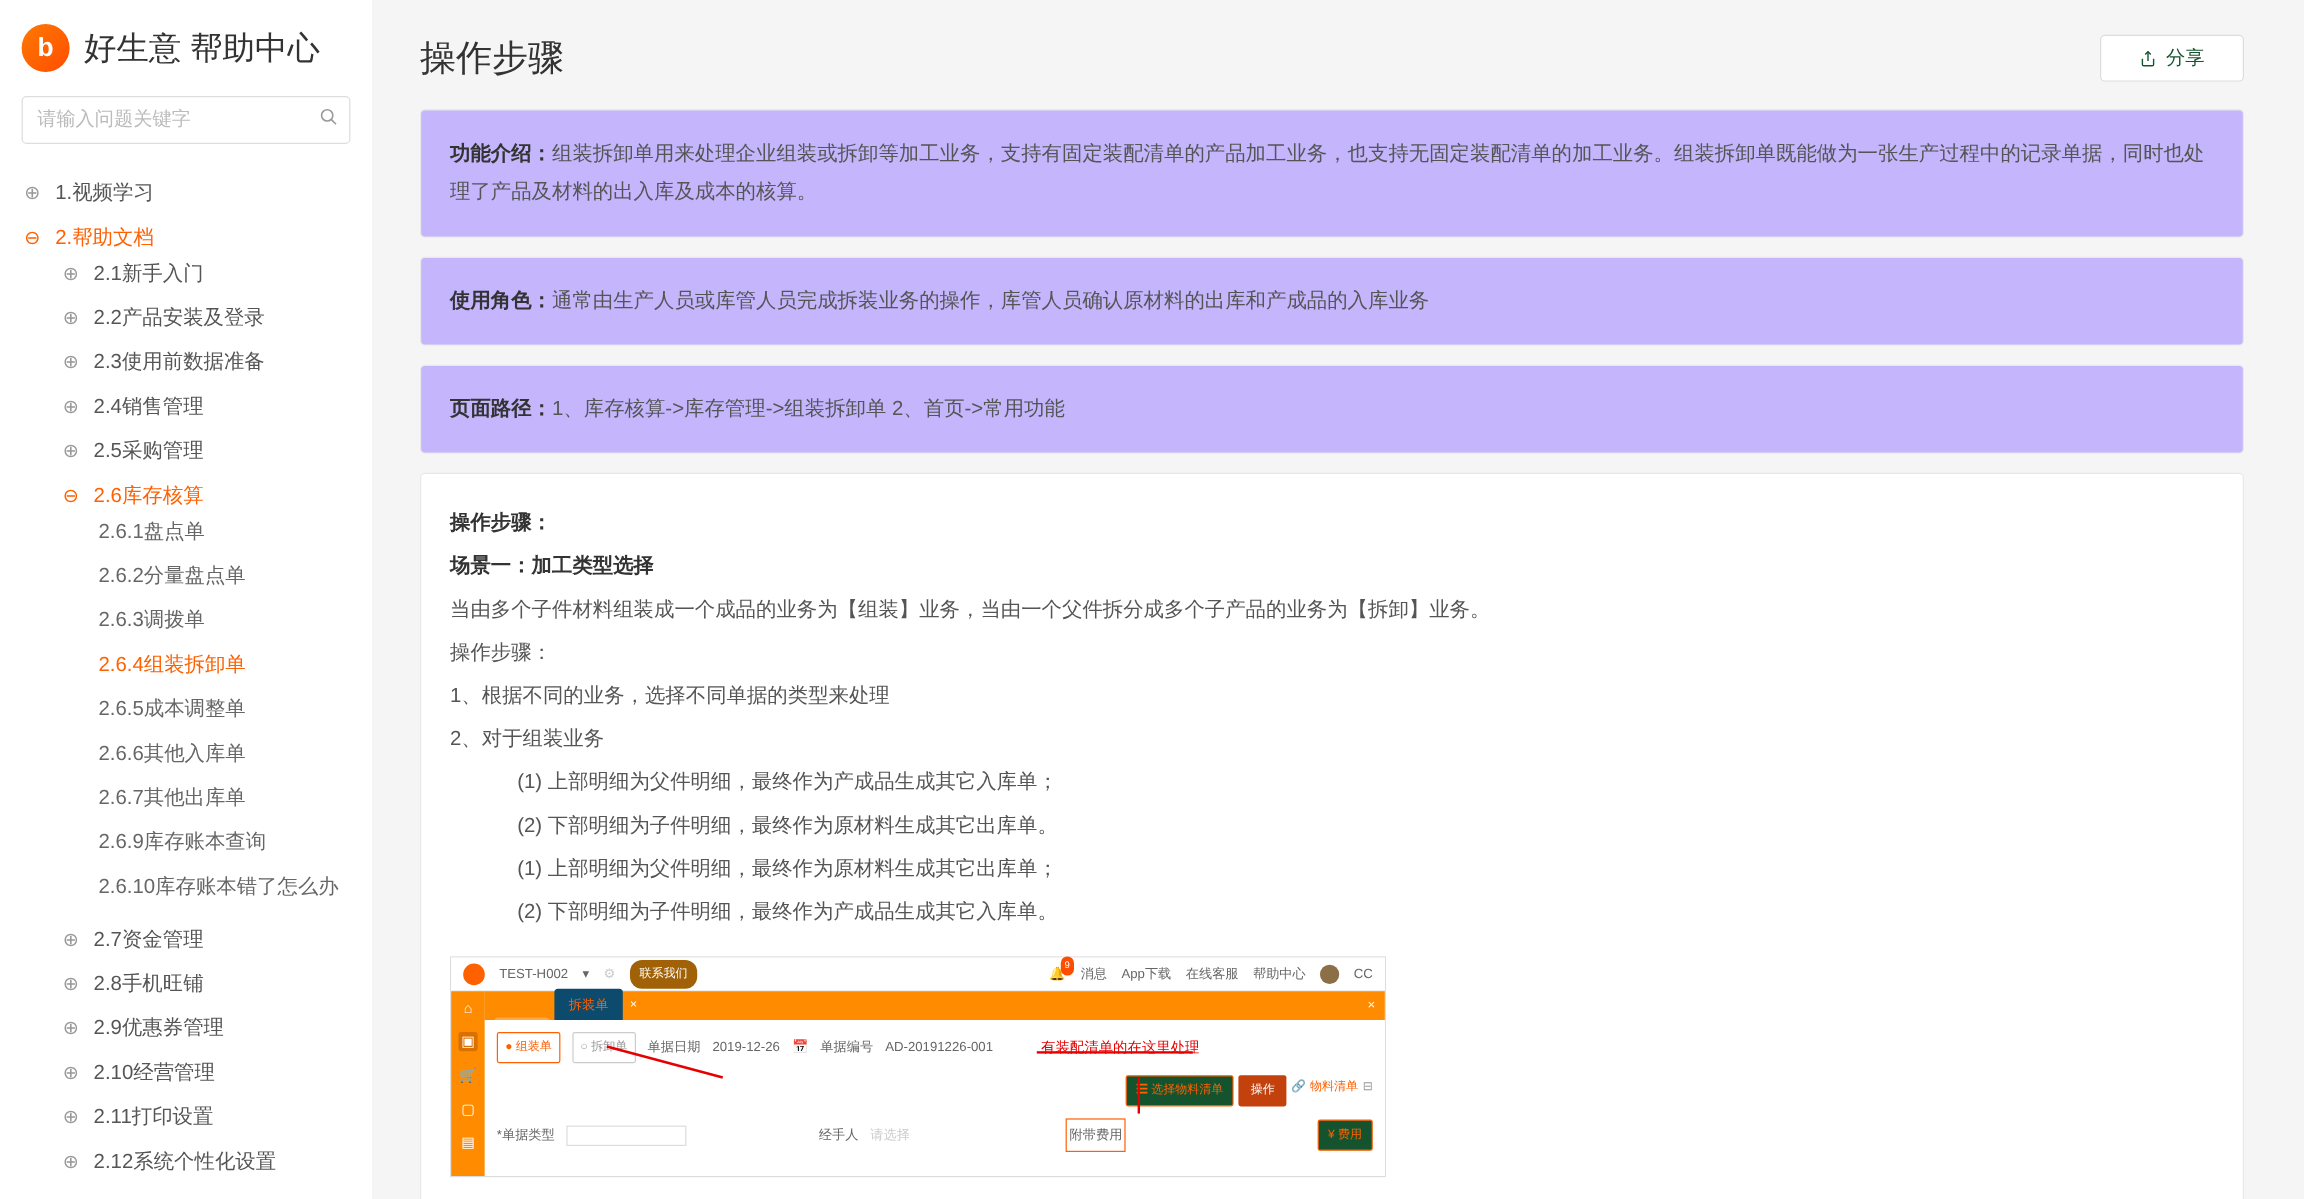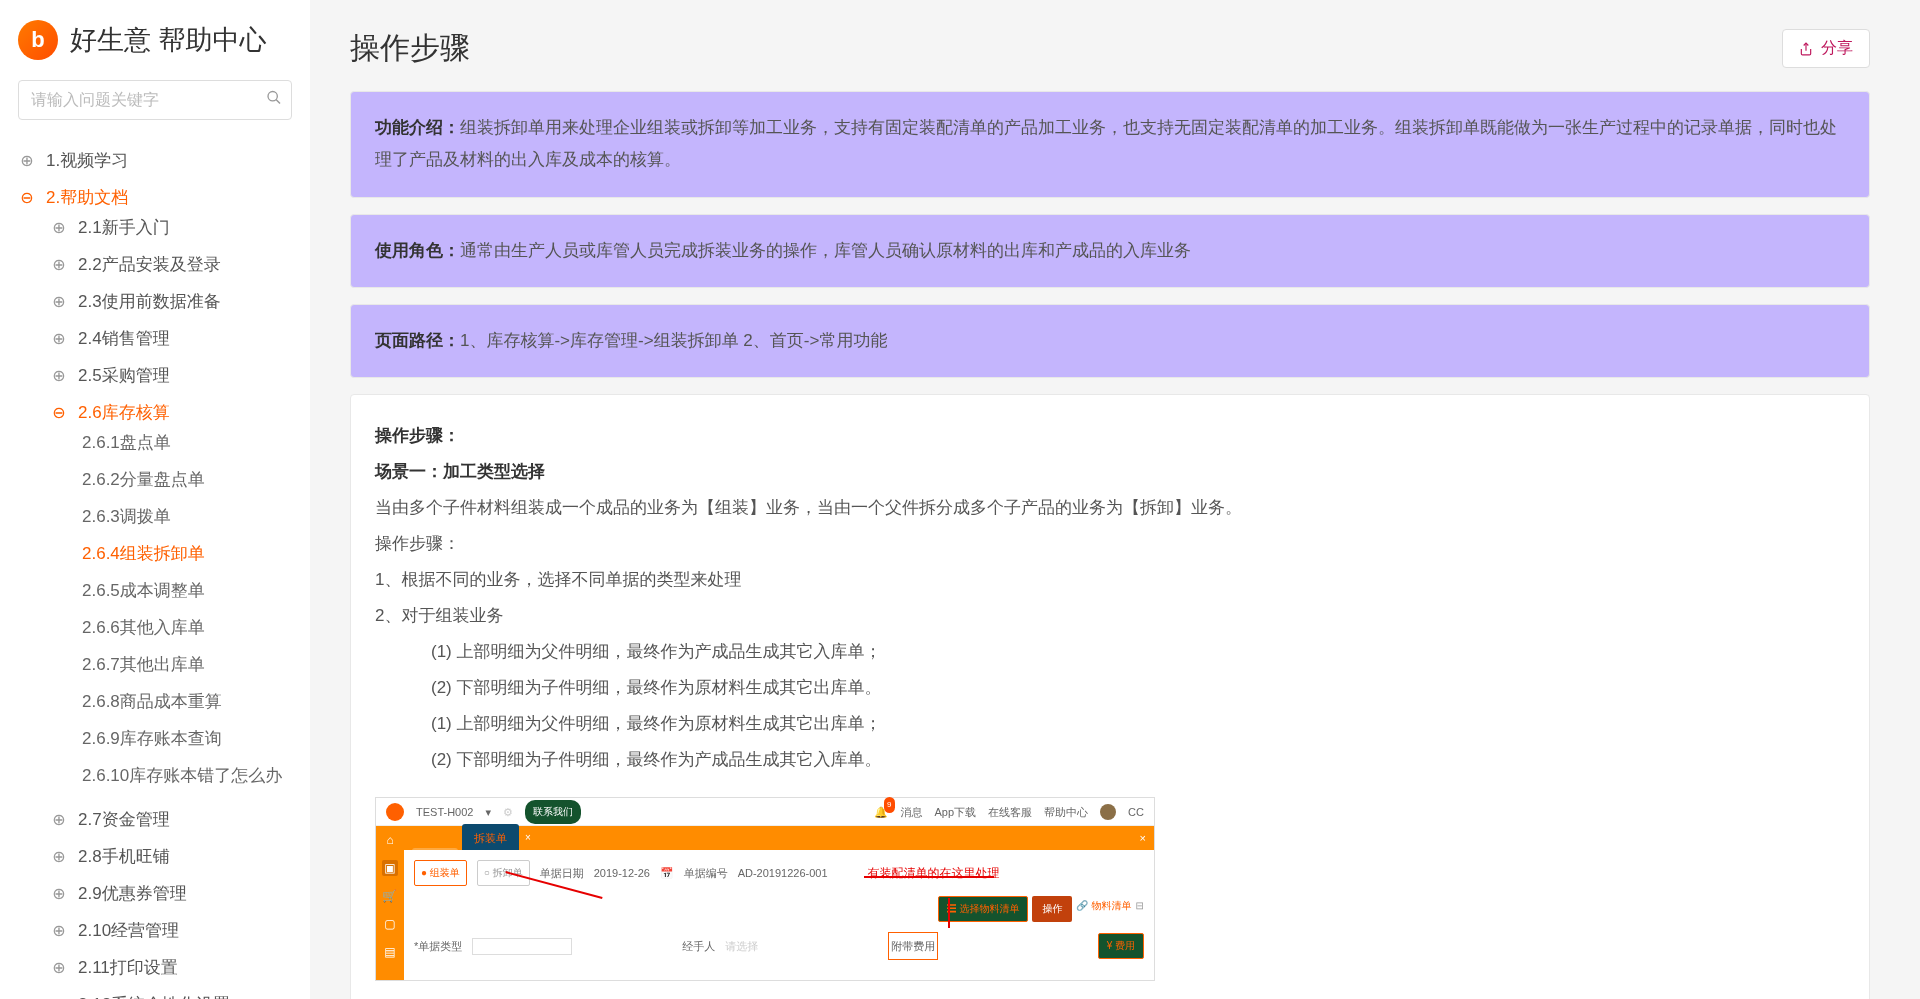--- a/index.html
+++ b/index.html
@@ -20,21 +20,21 @@
 .nav-icon{width:18px;height:18px;display:inline-flex;align-items:center;justify-content:center;font-size:16px;color:#999;}
 .nav-icon.open{color:#ff6000;}
 .nav-sub{list-style:none;padding-left:32px;}
 .nav-sub li{padding:7px 0;}
 .nav-sub-sub{list-style:none;padding-left:32px;}
 .nav-sub-sub li{padding:7px 0;color:#666;cursor:pointer;}
 .nav-sub-sub li.active{color:#ff6000;}
 .main{flex:1;padding:28px 40px;overflow-y:auto;max-width:1600px;}
 .page-header{display:flex;justify-content:space-between;align-items:center;margin-bottom:22px;}
 .page-title{font-size:30px;font-weight:500;color:#333;}
-.share-btn{border:1px solid #ddd;background:#fff;padding:8px 16px;border-radius:4px;cursor:pointer;font-size:16px;color:#be185d;display:flex;align-items:center;gap:8px;}
+.share-btn{border:1px solid #ddd;background:#fff;padding:8px 32px;border-radius:4px;cursor:pointer;font-size:16px;color:#14532d;display:flex;align-items:center;gap:8px;}
 .info-box{background:#c4b5fd;border:1px solid #e8e8e8;border-radius:4px;padding:20px 24px;margin-bottom:16px;line-height:1.9;color:#555;font-size:17px;}
 .info-label{font-weight:600;color:#333;}
 .content-box{background:#fff;border:1px solid #e8e8e8;border-radius:4px;padding:24px;line-height:2;color:#555;font-size:17px;}
 .content-box p{margin-bottom:2px;}
 .content-box .bold{font-weight:600;color:#333;}
 .indent2{padding-left:56px;}
 .screenshot{margin-top:20px;border:1px solid #ddd;width:100%;max-width:780px;}
 .ss-header{background:#fff;border-bottom:1px solid #eee;height:28px;display:flex;align-items:center;padding:0 10px;gap:12px;font-size:11px;color:#666;}
 .ss-logo{width:18px;height:18px;border-radius:50%;background:#ff6000;}
 .ss-header-right{margin-left:auto;display:flex;gap:12px;align-items:center;}
@@ -133,21 +133,20 @@
                 <span>2.6库存核算</span>
               </div>
             <ul class="nav-sub-sub">
               <li>2.6.1盘点单</li>
               <li>2.6.2分量盘点单</li>
               <li>2.6.3调拨单</li>
               <li class="active">2.6.4组装拆卸单</li>
               <li>2.6.5成本调整单</li>
               <li>2.6.6其他入库单</li>
               <li>2.6.7其他出库单</li>
-              <li>2.6.8商品成本重算</li>
               <li>2.6.9库存账本查询</li>
               <li>2.6.10库存账本错了怎么办</li>
             </ul>
           </li>
           <li>
               <div class="nav-item">
                 <span class="nav-icon">⊕</span>
                 <span>2.7资金管理</span>
               </div>
             </li>
@@ -221,21 +220,21 @@
       <p class="indent2">(2) 下部明细为子件明细，最终作为原材料生成其它出库单。</p>
       <p class="indent2">(1) 上部明细为父件明细，最终作为原材料生成其它出库单；</p>
       <p class="indent2">(2) 下部明细为子件明细，最终作为产成品生成其它入库单。</p>
 
       <div class="screenshot">
         <div class="ss-header">
           <div class="ss-logo"></div>
           <span>TEST-H002</span>
           <span>▾</span>
           <span style="color:#ccc">⚙</span>
-          <span style="background:#14532d;color:#fff;padding:2px 8px;border-radius:10px;font-size:10px">联系我们</span>
+          <span style="background:#a16207;color:#fff;padding:2px 8px;border-radius:10px;font-size:10px">联系我们</span>
           <div class="ss-header-right">
             <span class="ss-bell">🔔<span class="ss-badge">9</span></span>
             <span>消息</span>
             <span>App下载</span>
             <span>在线客服</span>
             <span>帮助中心</span>
             <div class="ss-avatar"></div>
             <span>CC</span>
           </div>
         </div>

